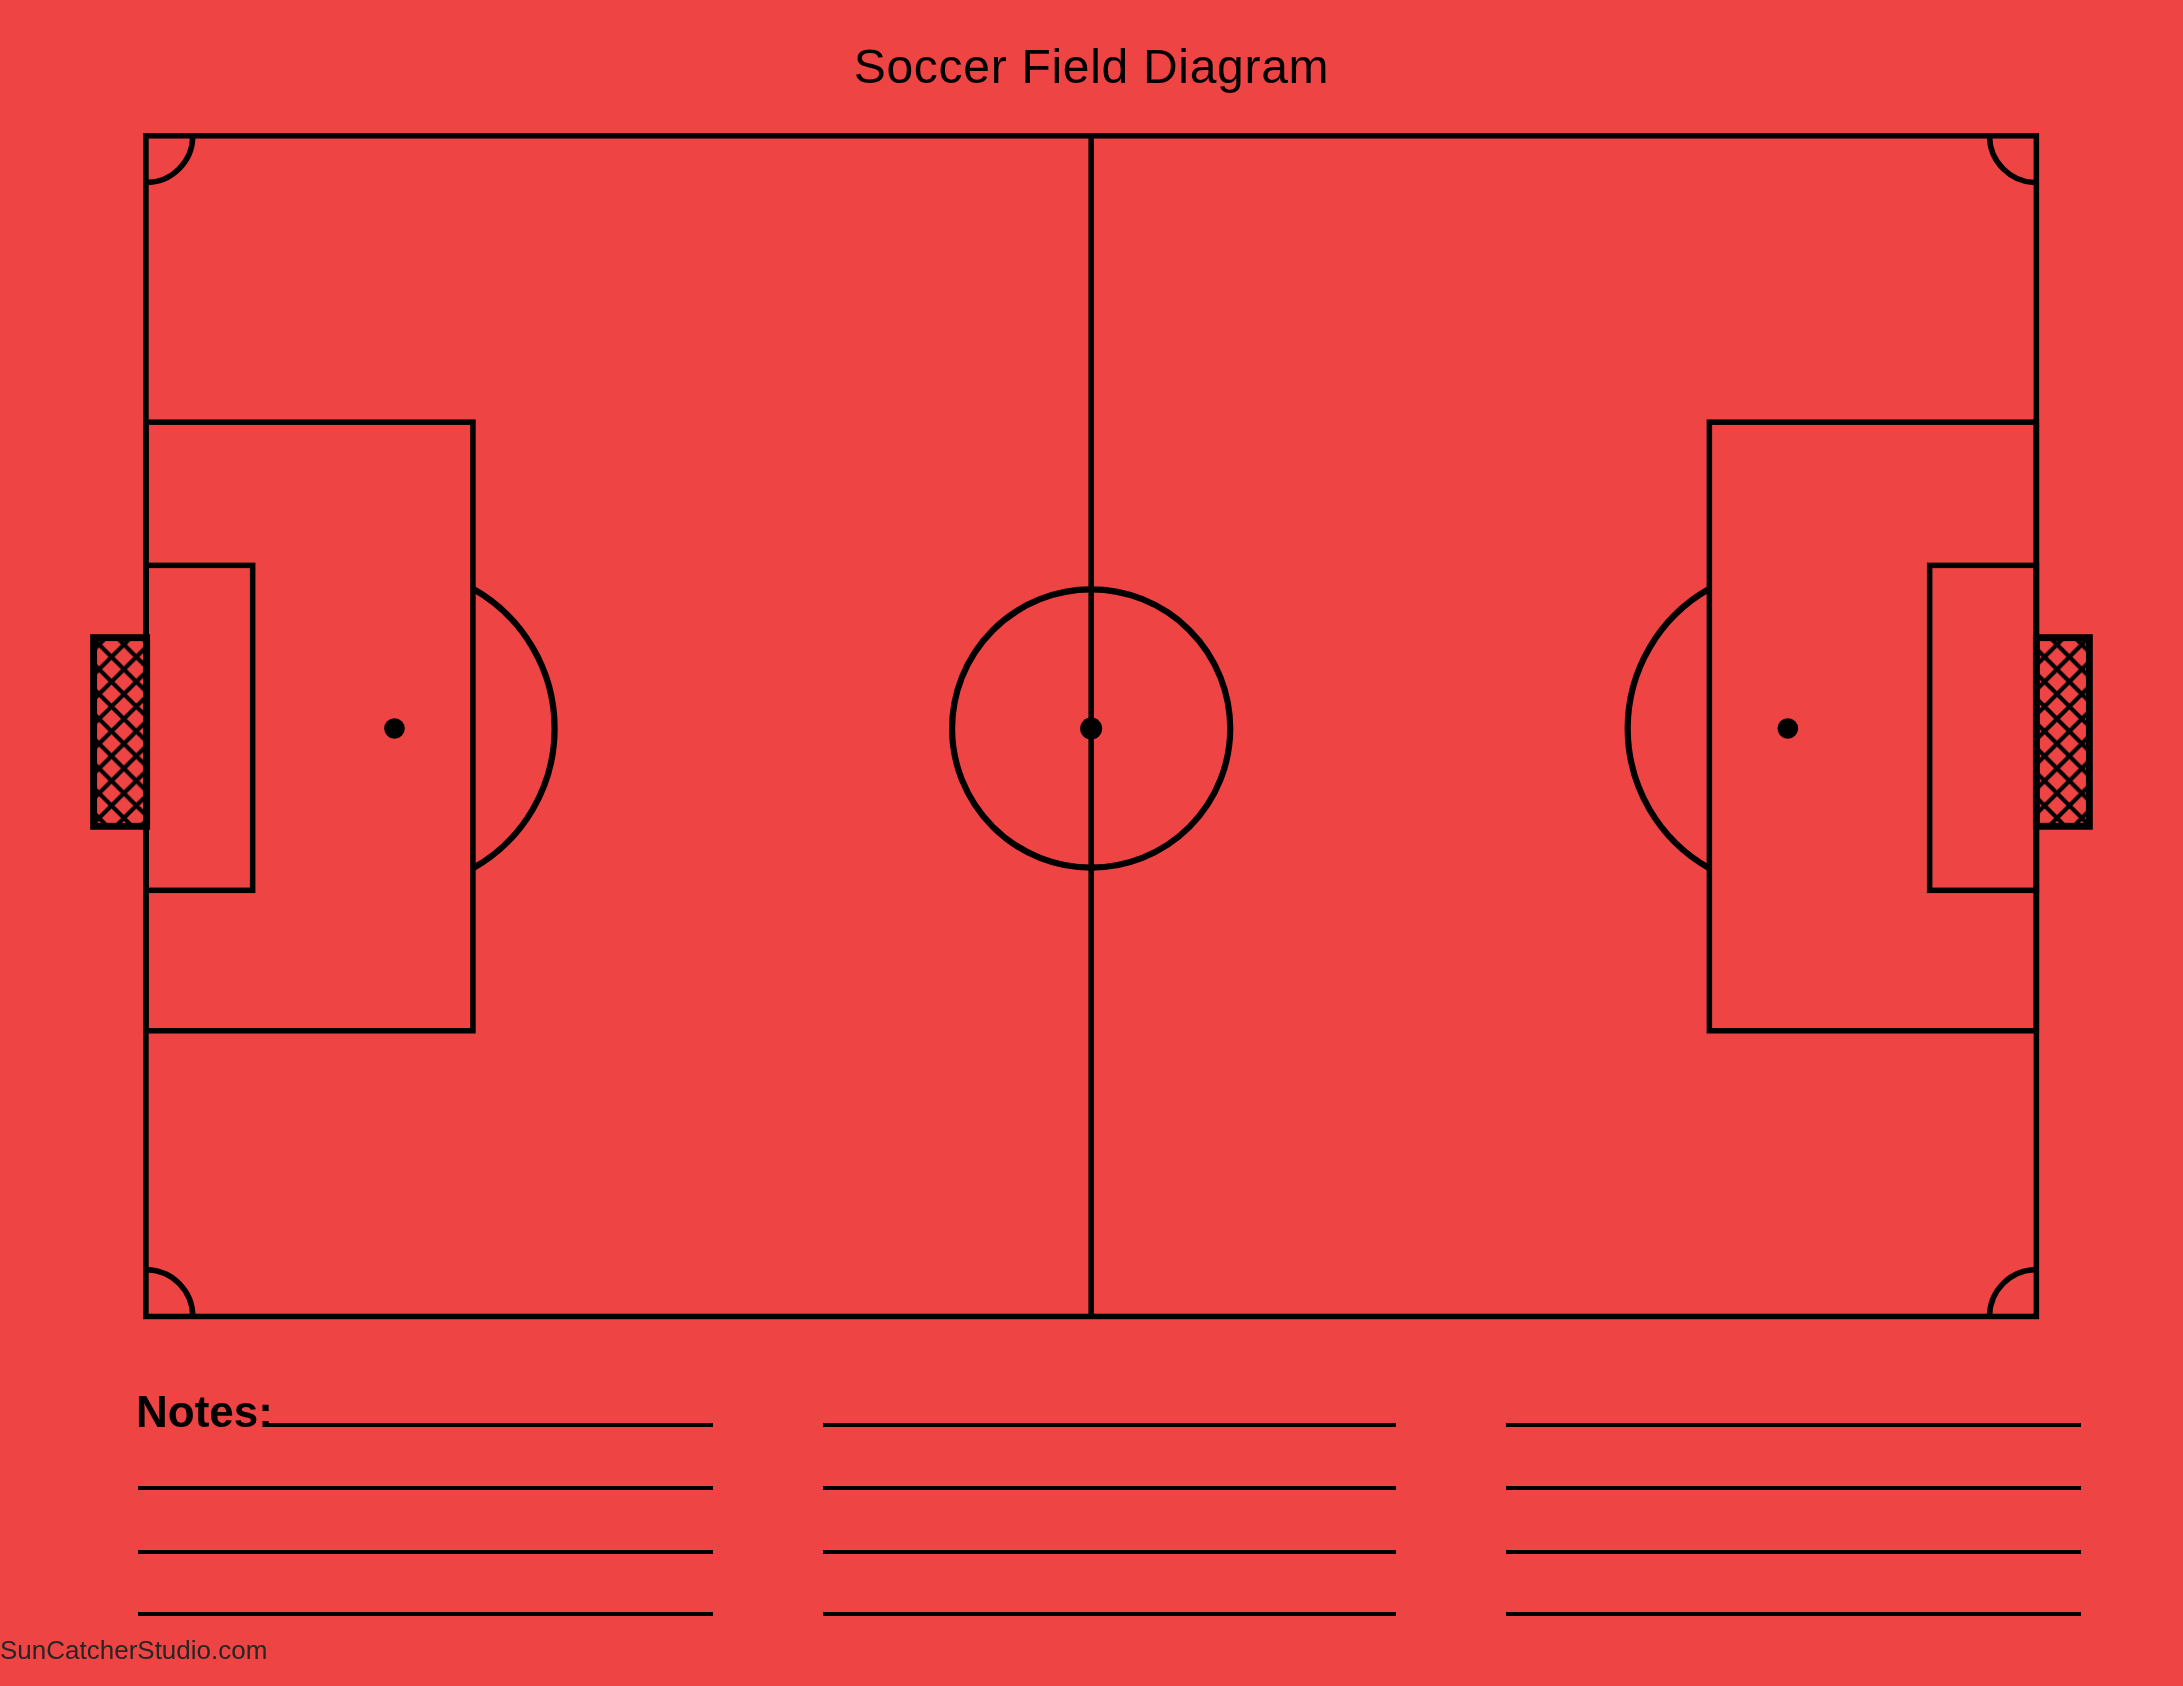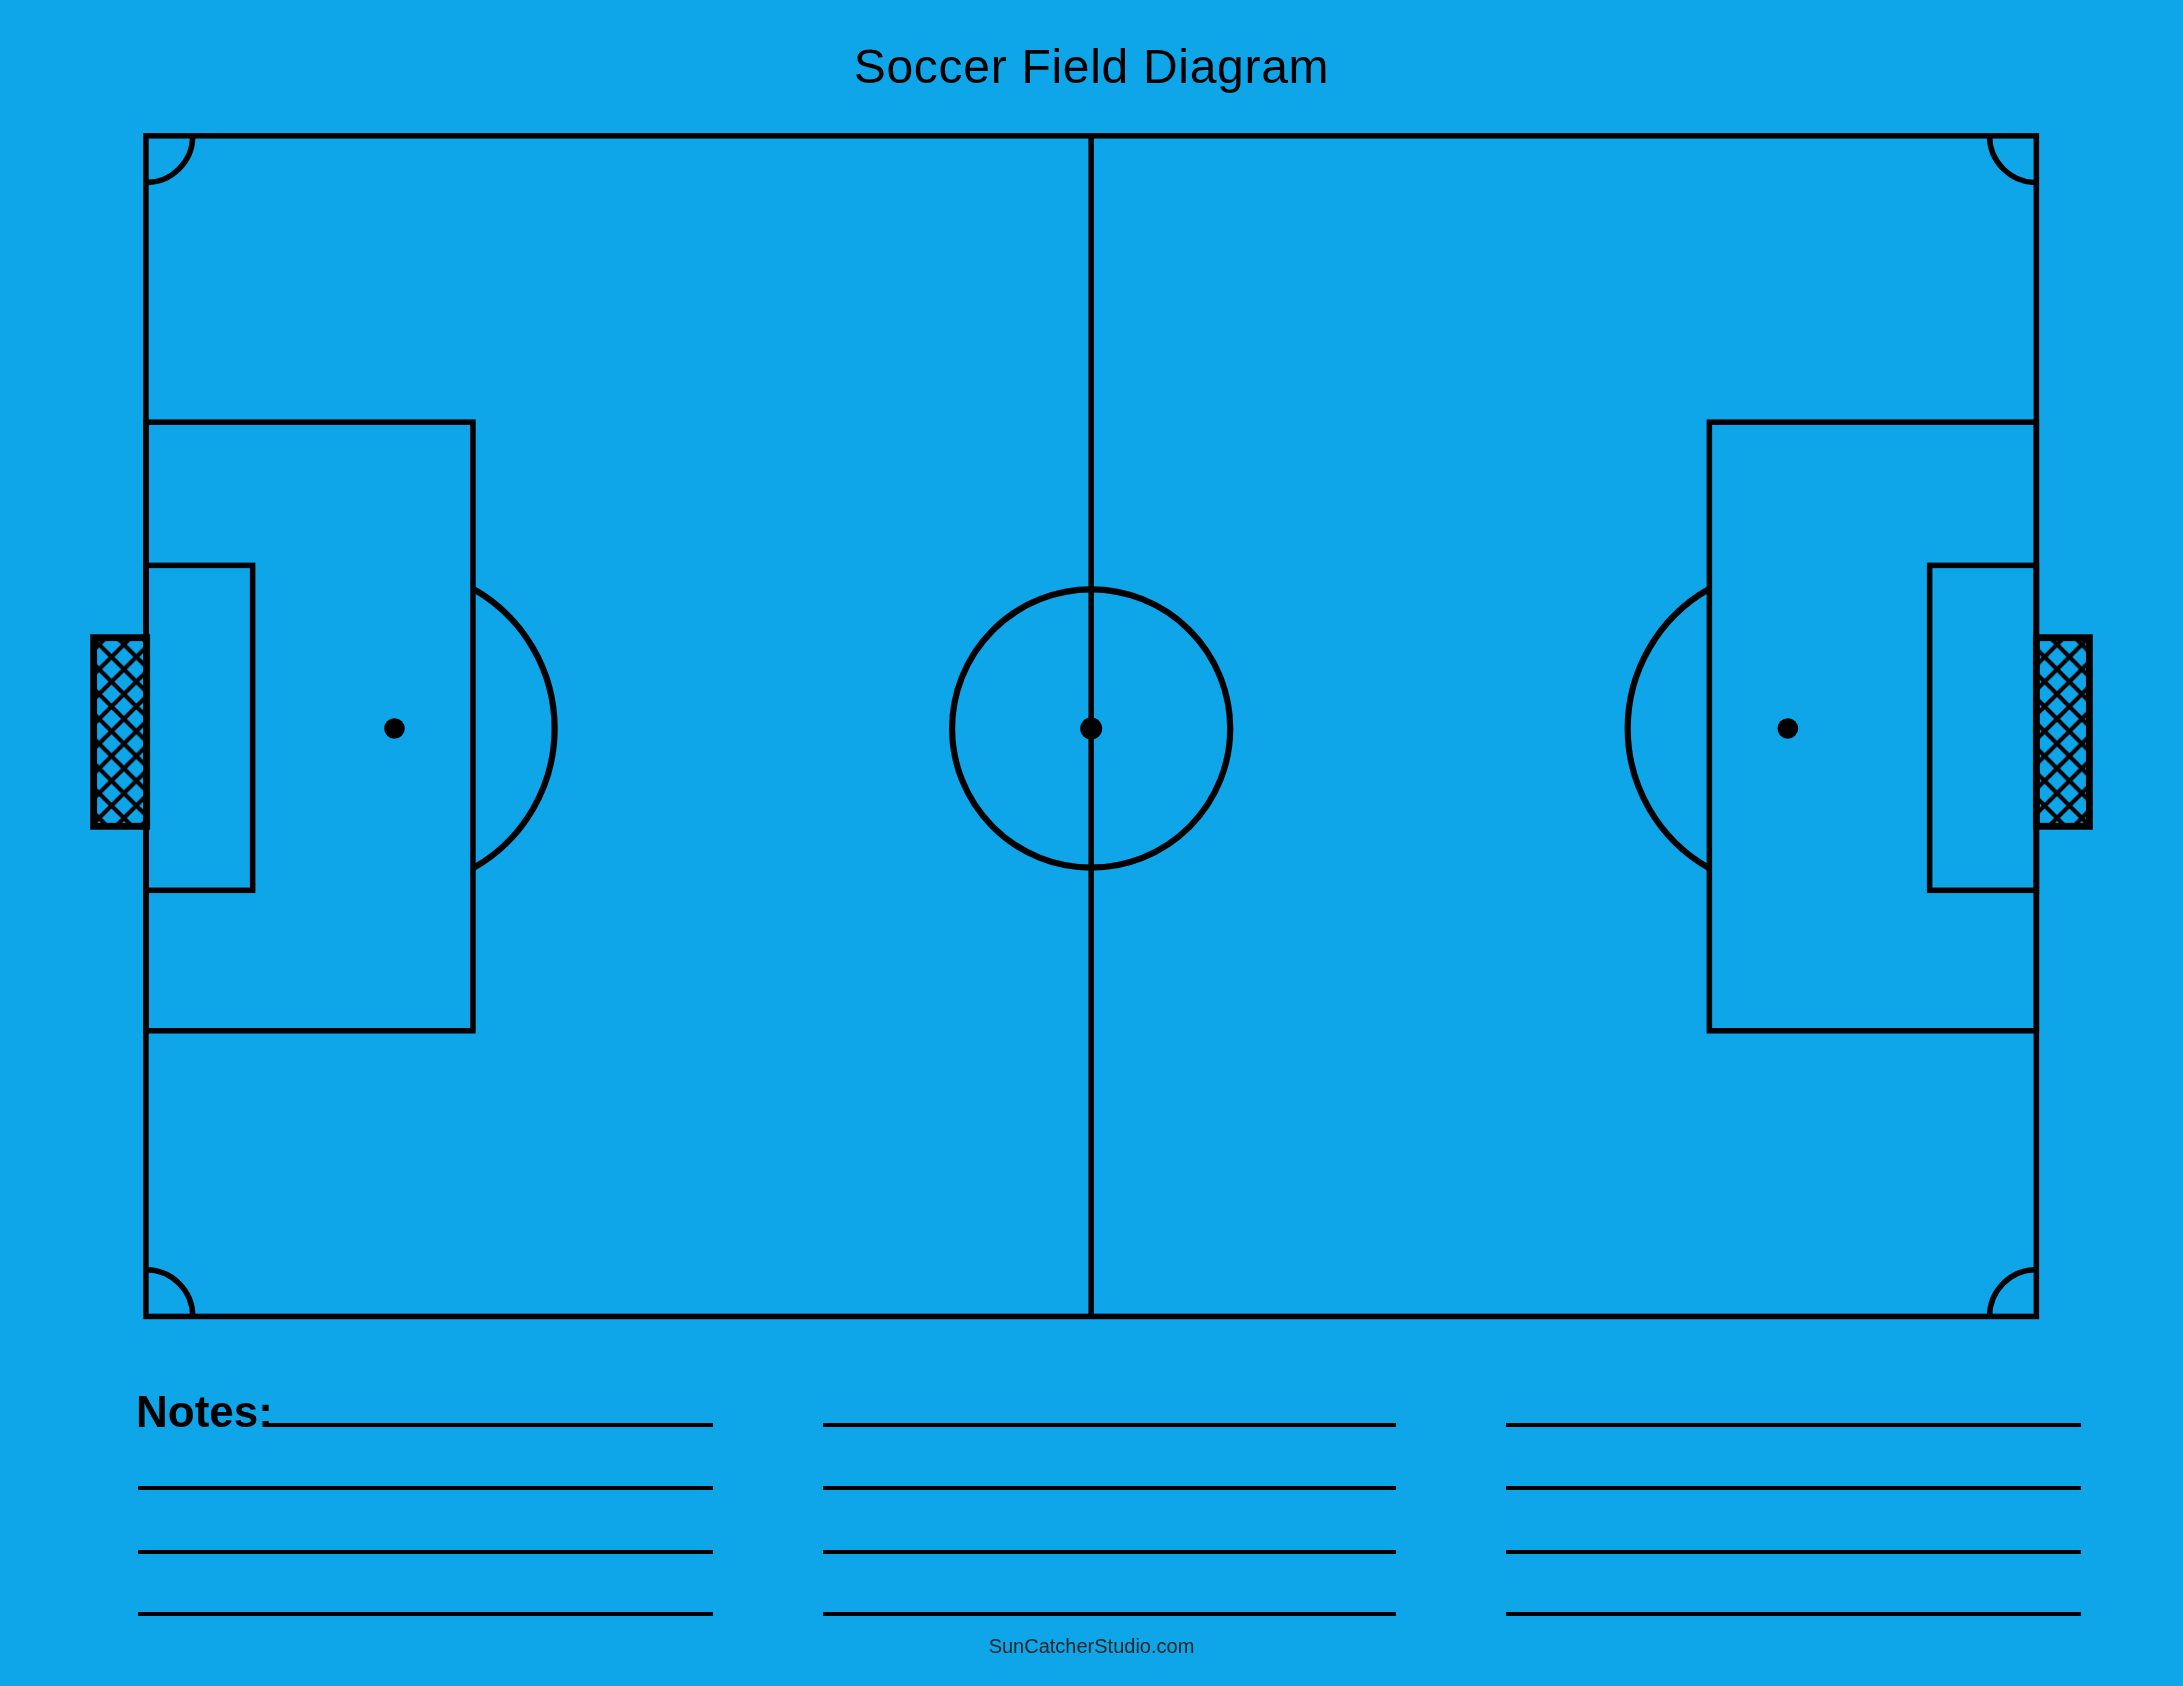--- a/index.html
+++ b/index.html
@@ -4,21 +4,21 @@
 <style>
   html, body {
     margin: 0;
     padding: 0;
     background: #ffffff;
   }
   .page {
     position: relative;
     width: 2183px;
     height: 1687px;
-    background: #0ea5e9;
+    background: #ef4444;
     font-family: "Liberation Sans", sans-serif;
     overflow: hidden;
   }
   .title {
     position: absolute;
     top: 39px;
     left: 0;
     width: 100%;
     margin: 0;
     text-align: center;
@@ -60,22 +60,21 @@
   
   .r1 { left: 1506px; top: 1423px; width: 575px; }
   .r2 { left: 1506px; top: 1486px; width: 575px; }
   .r3 { left: 1506px; top: 1550px; width: 575px; }
   .r4 { left: 1506px; top: 1612px; width: 575px; }
   .footer {
     position: absolute;
     top: 1635px;
     left: 0;
     width: 100%;
-    text-align: center;
-    font-size: 20px;
+    font-size: 26px;
     font-weight: 400;
     color: #262626;
   }
 </style>
 </head>
 <body>
 
 <div class="page">
 
   <h1 class="title">Soccer Field Diagram</h1>

